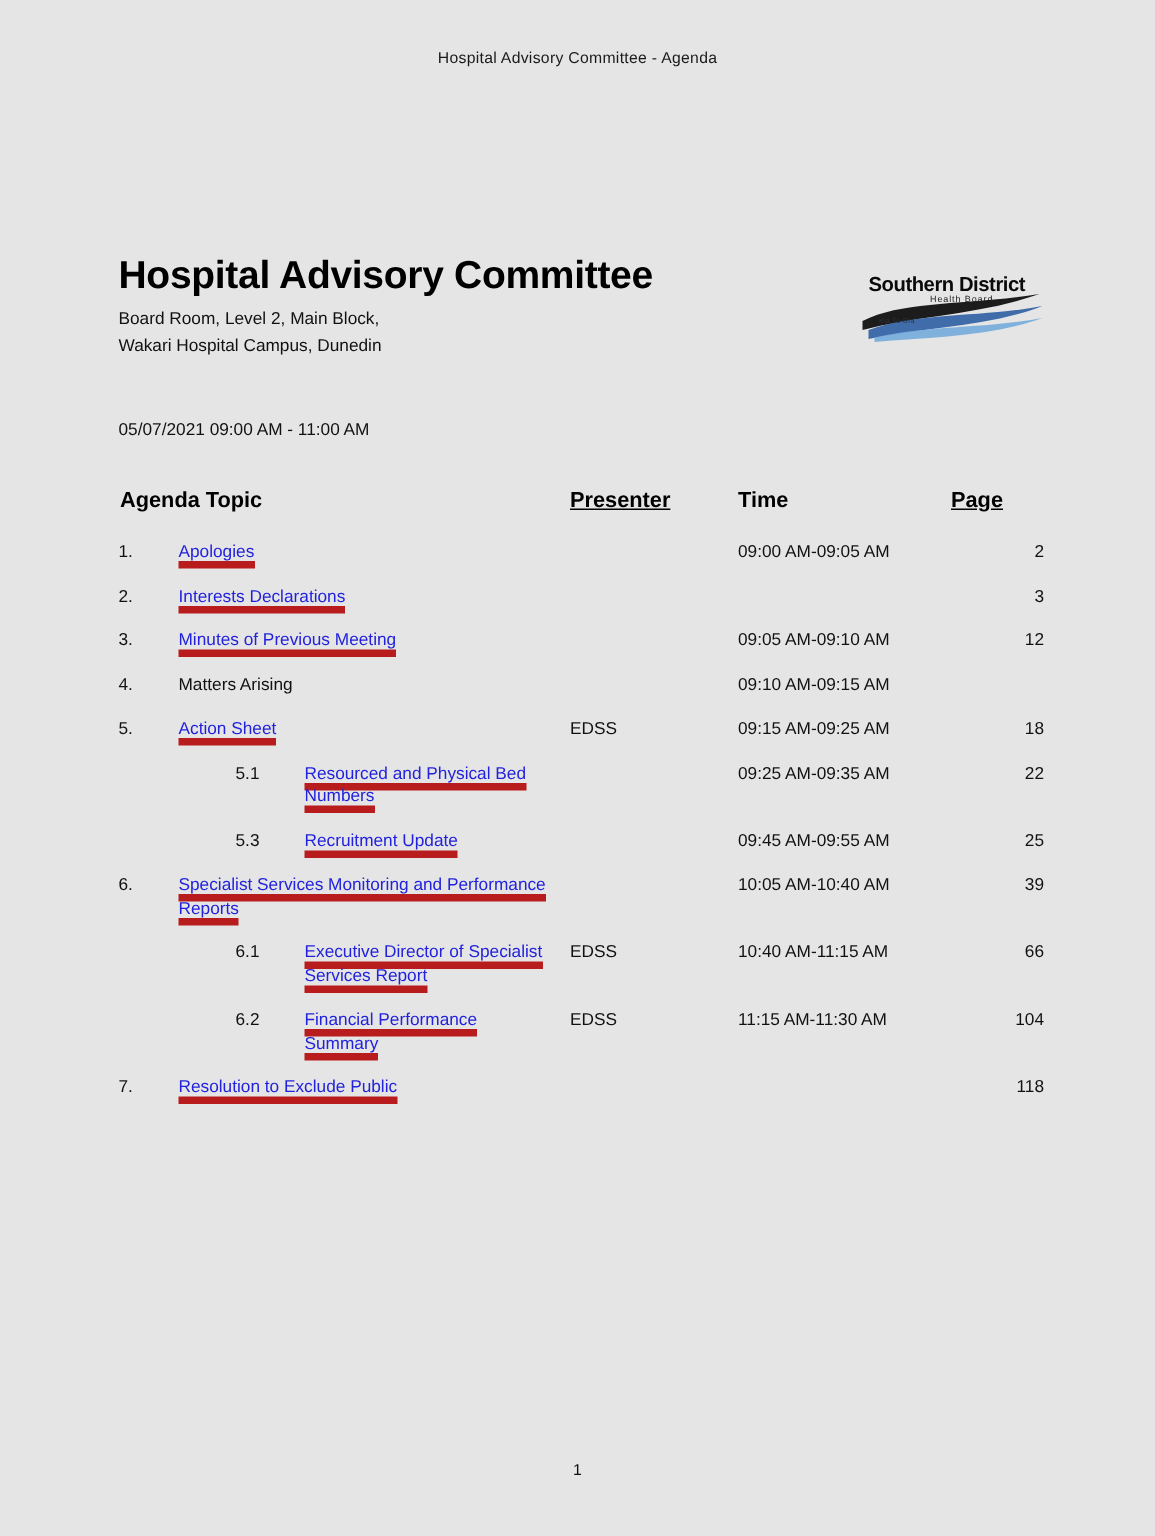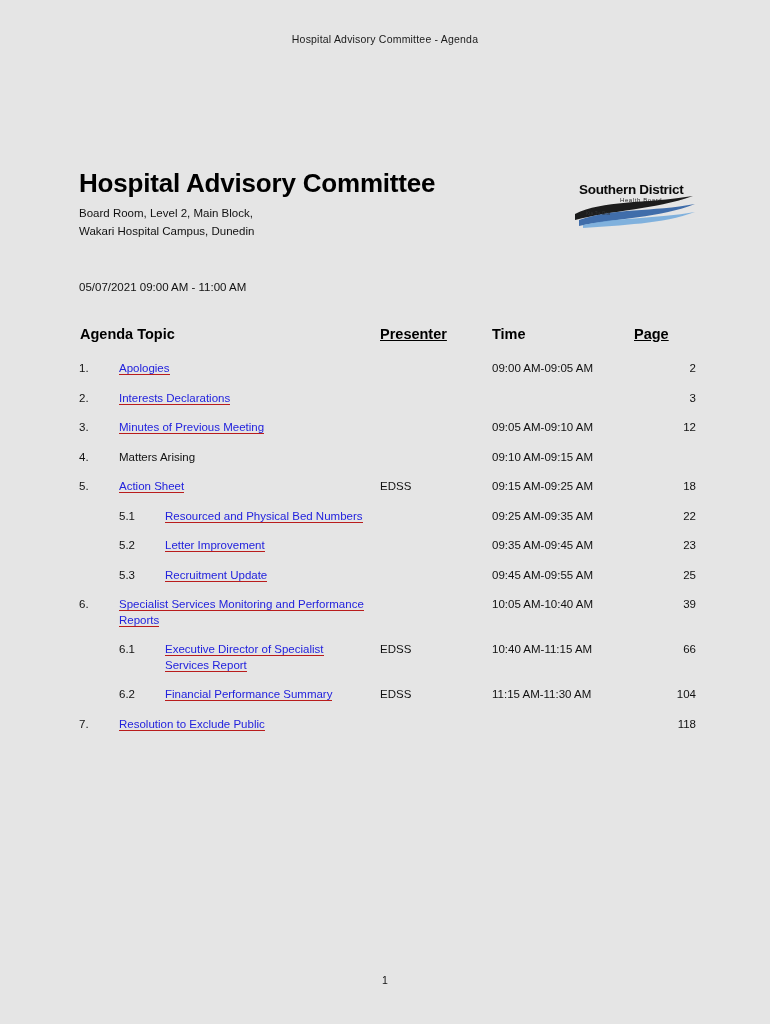--- a/index.html
+++ b/index.html
@@ -123,27 +123,28 @@
   td.topic { padding-right: 14px; }
   td.pg { text-align: right; }
 
   .sub-wrap {
     display: flex;
   }
   .sub-num {
     width: 46px;
     flex: 0 0 46px;
     font-size: 11.5px;
+    margin-left: 38px;
   }
   .sub-text { flex: 1 1 auto; }
 
   .lnk {
     color: #2222dd;
     text-decoration: none;
-    border-bottom: 1px solid #b91c1c;
+    border-bottom: 5px solid #b91c1c;
     box-decoration-break: clone;
     -webkit-box-decoration-break: clone;
   }
   .plain { color: #111; }
 
   .footer {
     position: absolute;
     bottom: 38px;
     left: 0;
     width: 770px;
@@ -236,32 +237,20 @@
               </div>
             </td>
             <td></td>
             <td>09:25 AM-09:35 AM</td>
             <td class="pg">22</td>
           </tr>
           <tr>
             <td class="num"></td>
             <td class="topic">
               <div class="sub-wrap">
-                <div class="sub-num">5.2</div>
-                <div class="sub-text"><span class="lnk">Letter Improvement</span></div>
-              </div>
-            </td>
-            <td></td>
-            <td>09:35 AM-09:45 AM</td>
-            <td class="pg">23</td>
-          </tr>
-          <tr>
-            <td class="num"></td>
-            <td class="topic">
-              <div class="sub-wrap">
                 <div class="sub-num">5.3</div>
                 <div class="sub-text"><span class="lnk">Recruitment Update</span></div>
               </div>
             </td>
             <td></td>
             <td>09:45 AM-09:55 AM</td>
             <td class="pg">25</td>
           </tr>
           <tr>
             <td class="num">6.</td>

